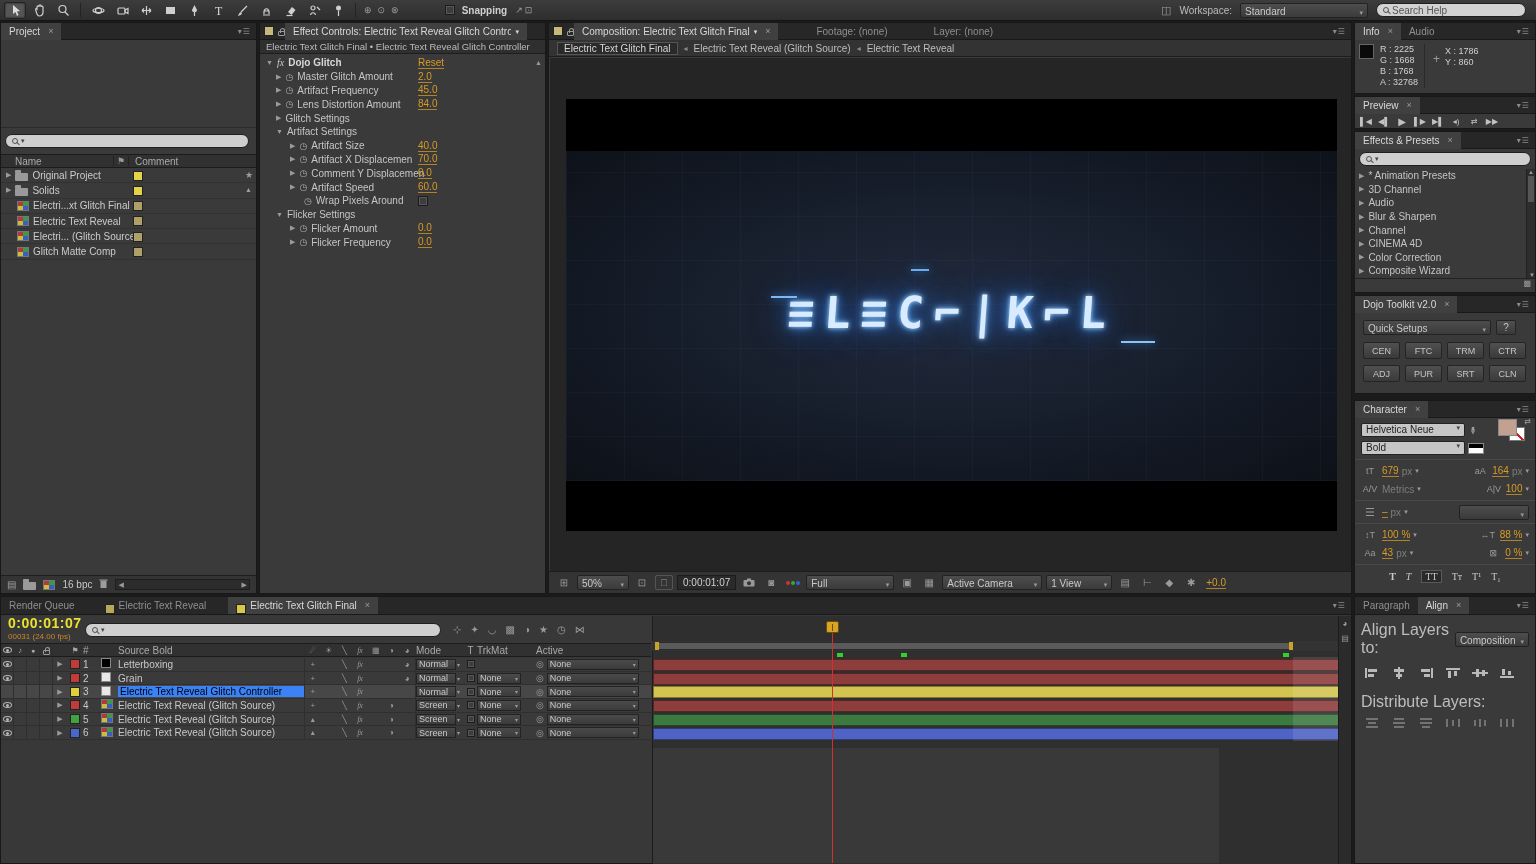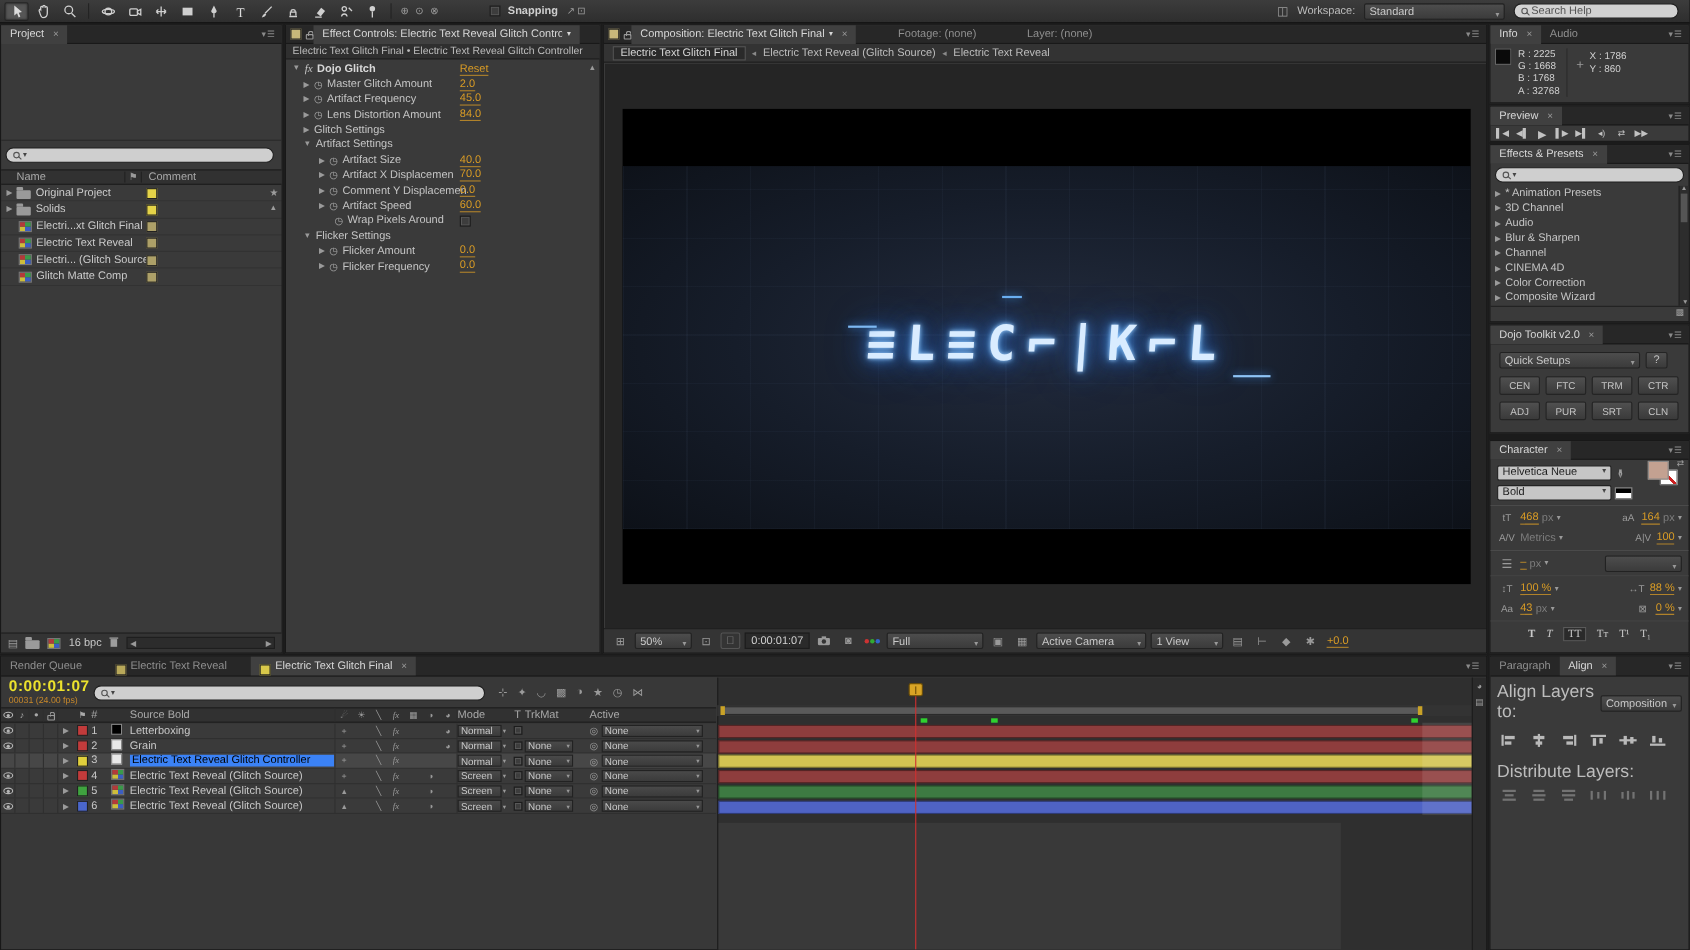--- a/index.html
+++ b/index.html
@@ -585,21 +585,21 @@
       </span>
     <span style="display:inline-block;width:16px;height:11px;border:1px solid #888;background:linear-gradient(#000 50%,#fff 50%)"></span>
   </div>
 
   <span class="abs" style="right:10px;top:26px;width:16px;height:14px;background:#fff;border:1px solid #777;background-image:linear-gradient(45deg,transparent 44%,#c22 44%,#c22 56%,transparent 56%)"></span>
   <span class="abs" style="right: 18px; top: 18px; width: 19px; height: 17px; border: 1px solid rgb(136, 136, 136); background: rgb(195, 161, 145);"></span>
   <span class="abs ico" style="right:4px;top:16px;font-size:8px">⇄</span>
   <div class="ch-hr"></div>
   <div class="ch-row">
     <span class="ch-ico">tT</span>
-    <span class="val">468</span>
+    <span class="val">679</span>
       <span class="dim">px</span>
       <span class="tri">▾</span>
     <span style="flex:1"></span>
     <span class="ch-ico">aA</span>
     <span class="val">164</span>
       <span class="dim">px</span>
       <span class="tri">▾</span>
   </div>
   <div class="ch-row">
     <span class="ch-ico">A/V</span>

